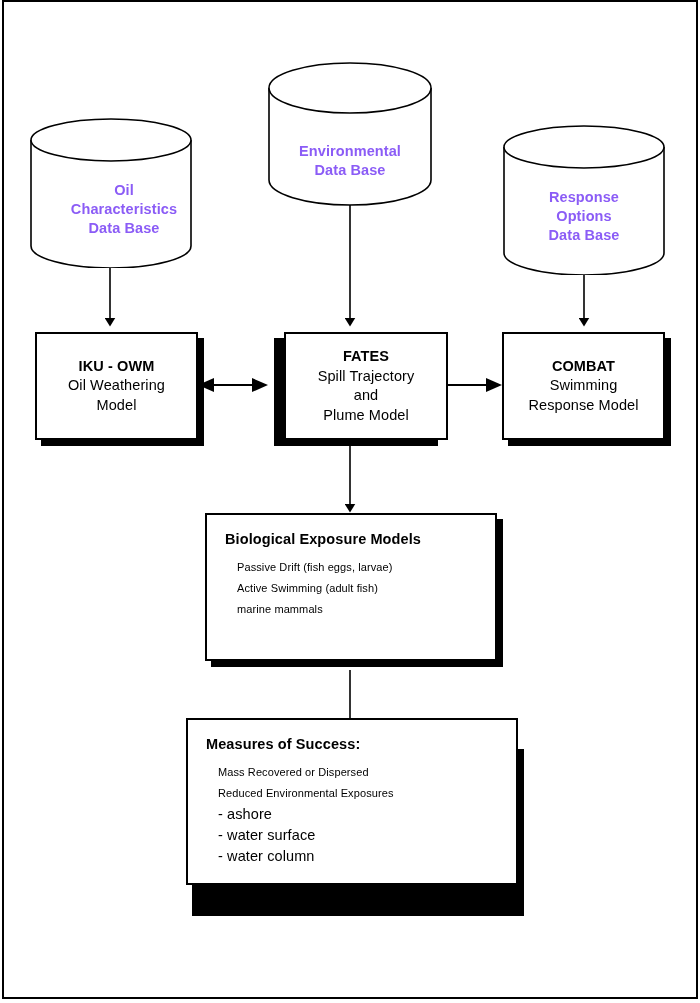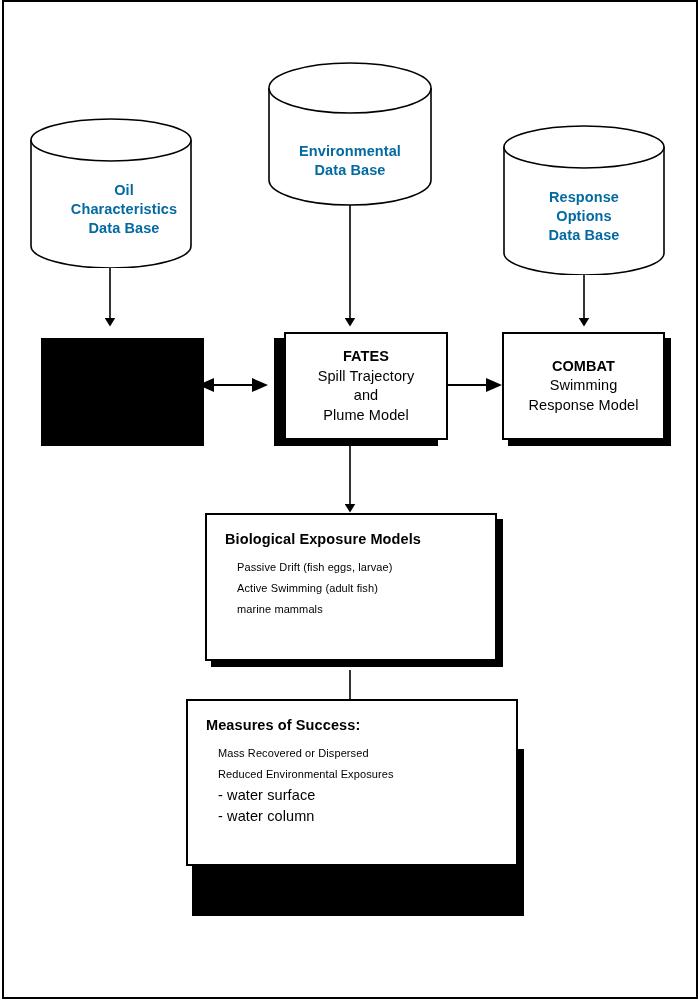--- a/index.html
+++ b/index.html
@@ -47,21 +47,21 @@
   }
   .cyl .cyl-text {
     position: absolute;
     left: 0;
     width: 100%;
     text-align: center;
     font-size: 14.5px;
     font-weight: bold;
     line-height: 19px;
     letter-spacing: 0.1px;
-    color: #0369a1;
+    color: #8b5cf6;
   }
 
   
   .box {
     position: absolute;
     box-sizing: border-box;
     border: 2px solid #000;
     background: #ffffff;
     z-index: 3;
   }
@@ -198,20 +198,27 @@
       <ellipse cx="81" cy="22" rx="80" ry="21" fill="#fff" stroke="#000" stroke-width="1.6"></ellipse>
     </svg>
     <div class="cyl-text" style="top:63px;">
       <div>Response</div>
       <div>Options</div>
       <div>Data Base</div>
     </div>
   </div>
 
   <div class="box-shadow" style="left:41px; top:338px; width:163px; height:108px;"></div>
+  <div class="box model-box" style="left:35px; top:332px; width:163px; height:108px;">
+    <div class="box-inner">
+      <div class="b-title">IKU - OWM</div>
+      <div class="b-line">Oil Weathering</div>
+      <div class="b-line">Model</div>
+    </div>
+  </div>
 
   <div class="box-shadow" style="left:274px; top:338px; width:164px; height:108px;"></div>
   <div class="box model-box" style="left:284px; top:332px; width:164px; height:108px;">
     <div class="box-inner">
       <div class="b-title">FATES</div>
       <div class="b-line">Spill Trajectory</div>
       <div class="b-line">and</div>
       <div class="b-line">Plume Model</div>
     </div>
   </div>
@@ -229,23 +236,24 @@
   <div class="box left-box" style="left:205px; top:513px; width:292px; height:148px;">
     <div class="box-inner">
       <div class="l-title">Biological Exposure Models</div>
       <div class="l-item">Passive Drift (fish eggs, larvae)</div>
       <div class="l-item">Active Swimming (adult fish)</div>
       <div class="l-item">marine mammals</div>
     </div>
   </div>
 
   <div class="box-shadow" style="left:192px; top:749px; width:332px; height:167px;"></div>
-  <div class="box left-box" style="left:186px; top:699px; width:332px; height:167px;">
+  <div class="box left-box" style="left:186px; top:718px; width:332px; height:167px;">
     <div class="box-inner">
       <div class="l-title">Measures of Success:</div>
       <div class="l-item">Mass Recovered or Dispersed</div>
       <div class="l-item">Reduced Environmental Exposures</div>
+      <div class="l-sub">-  ashore</div>
       <div class="l-sub">-  water surface</div>
       <div class="l-sub">-  water column</div>
     </div>
   </div>
 
 </div>
 
 </body></html>

